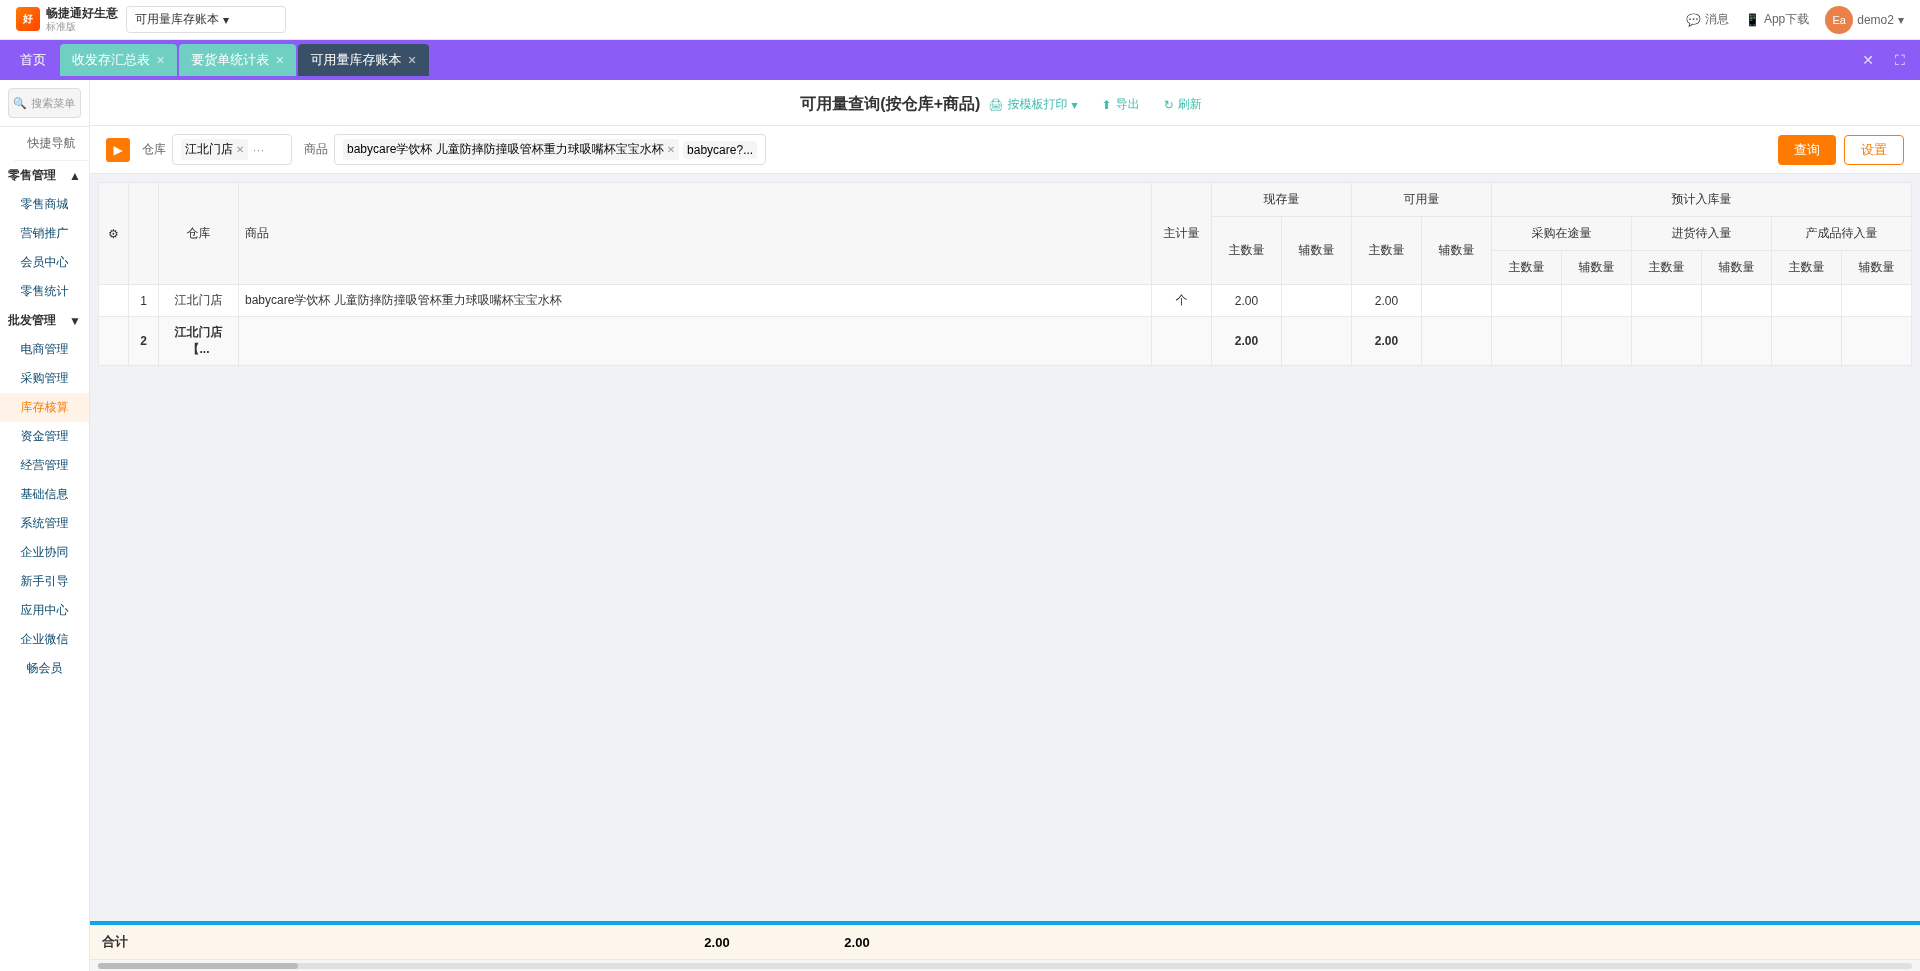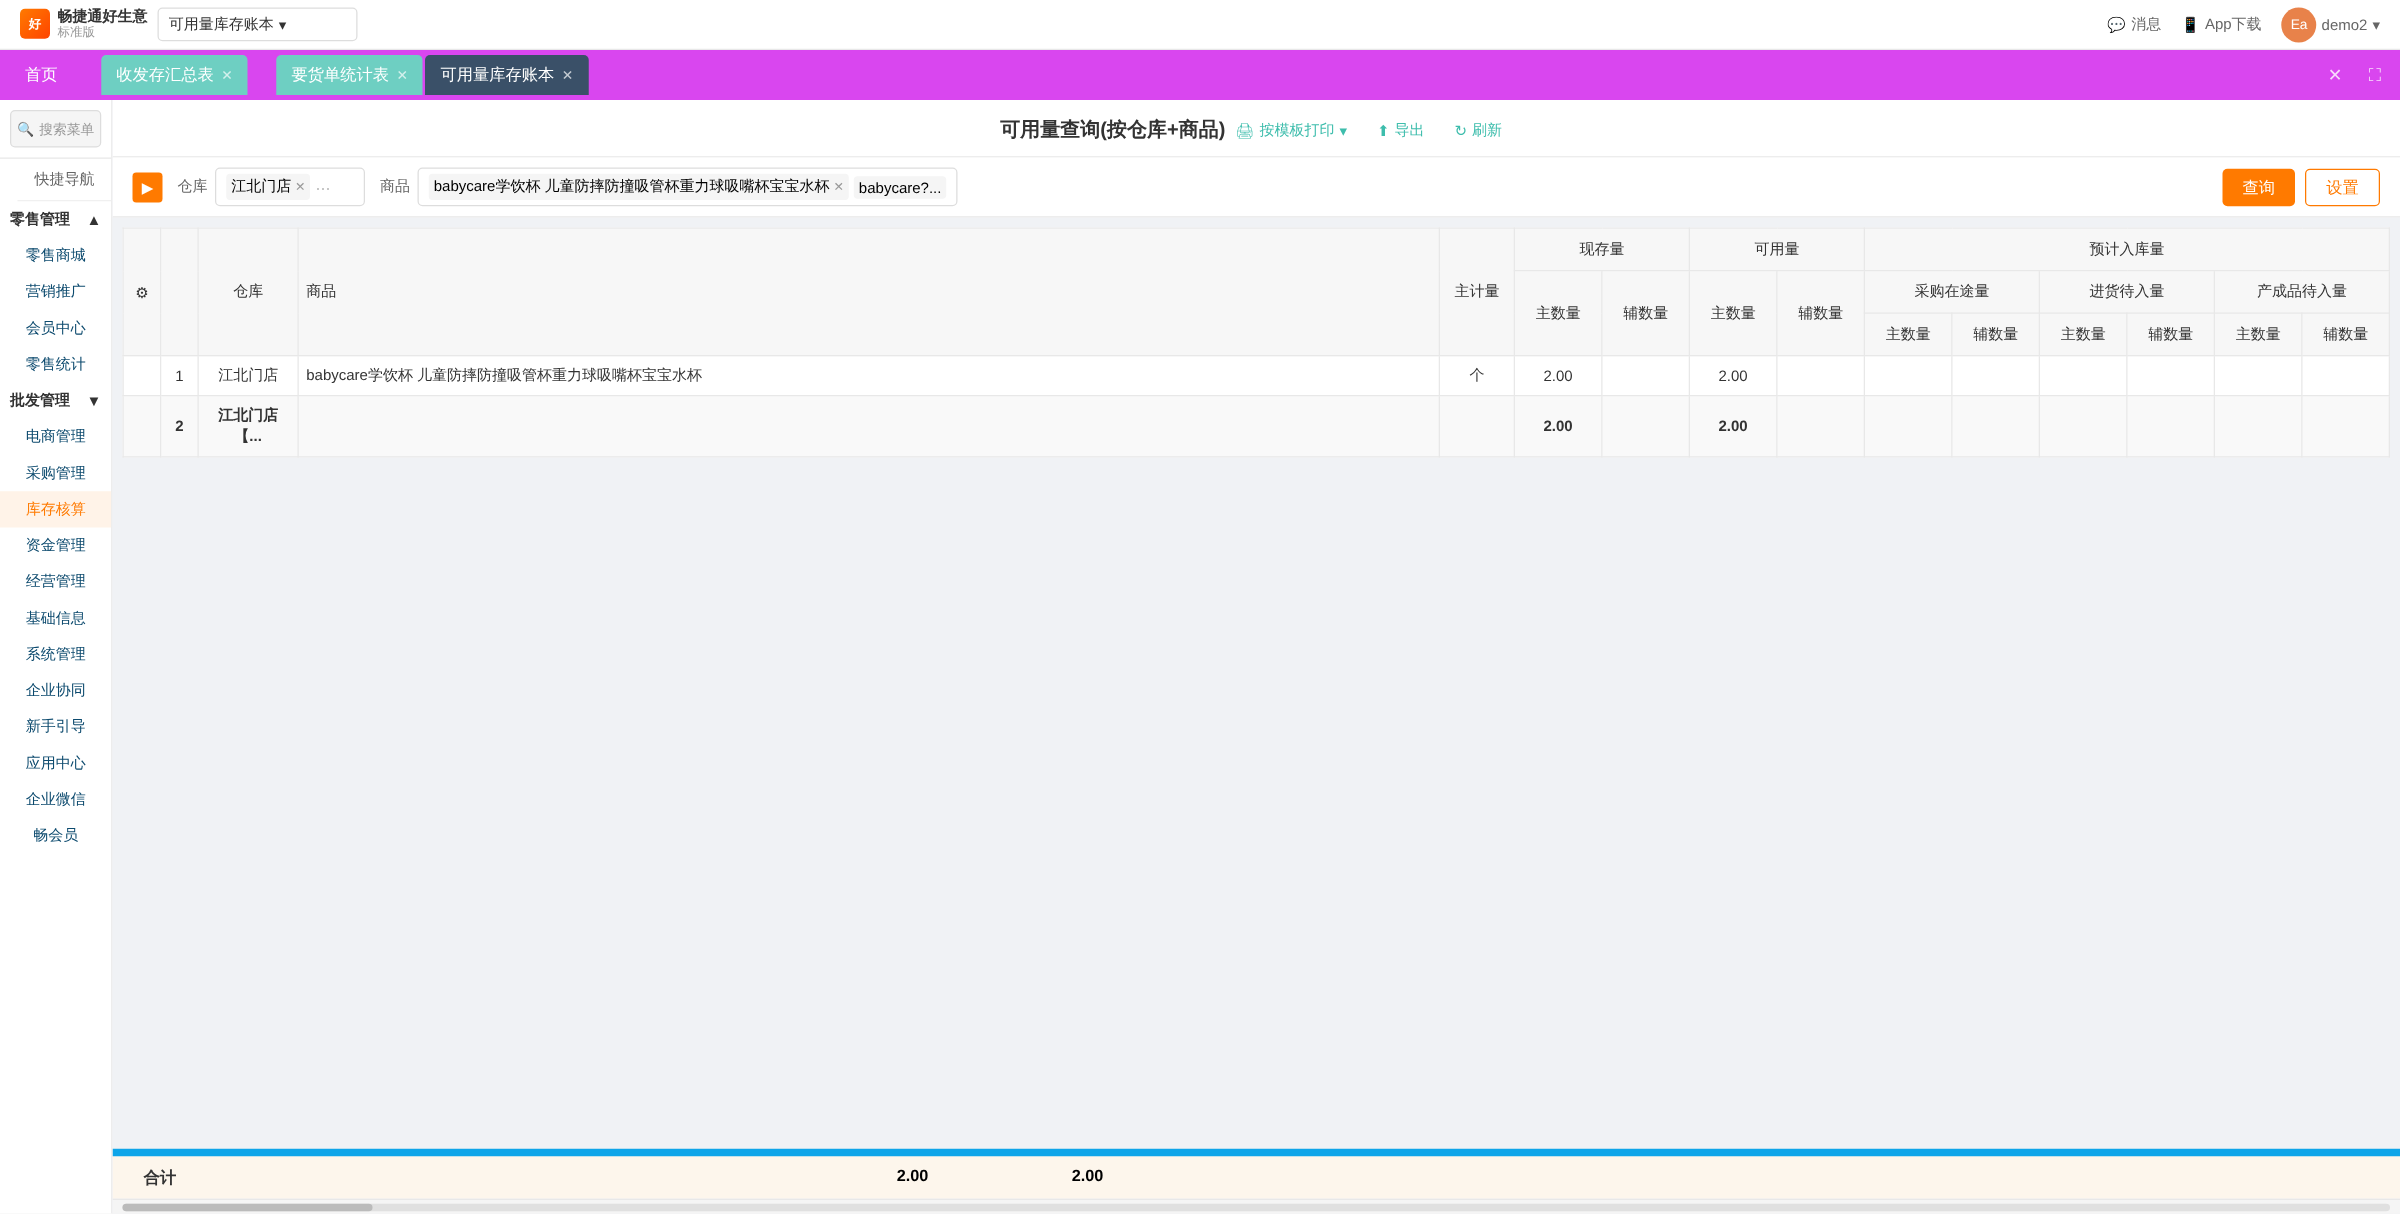--- a/index.html
+++ b/index.html
@@ -11,24 +11,24 @@
     .logo-area { display: flex; align-items: center; gap: 6px; }
     .logo-icon { width: 24px; height: 24px; background: linear-gradient(135deg, #ff7a00, #ff4400); border-radius: 4px; display: flex; align-items: center; justify-content: center; color: white; font-size: 10px; font-weight: bold; }
     .logo-text { font-size: 11px; color: #666; line-height: 1.2; }
     .logo-text div:first-child { color: #333; font-weight: bold; font-size: 12px; }
     .org-selector { display: flex; align-items: center; gap: 4px; padding: 4px 8px; border: 1px solid #ddd; border-radius: 4px; cursor: pointer; font-size: 12px; color: #333; min-width: 160px; }
     .top-bar-right { display: flex; align-items: center; gap: 16px; }
     .top-right-item { display: flex; align-items: center; gap: 4px; font-size: 12px; color: #666; cursor: pointer; }
     .avatar { width: 28px; height: 28px; background: #ff7a00; border-radius: 50%; display: flex; align-items: center; justify-content: center; color: white; font-size: 11px; overflow: hidden; }
 
     
-    .nav-tabs { height: 40px; background: #d946ef; display: flex; align-items: center; padding: 0 8px; flex-shrink: 0; gap: 2px; }
+    .nav-tabs { height: 40px; background: #8b5cf6; display: flex; align-items: center; padding: 0 8px; flex-shrink: 0; gap: 2px; }
     .nav-tab { height: 32px; padding: 0 12px; border-radius: 4px 4px 0 0; display: flex; align-items: center; gap: 6px; cursor: pointer; font-size: 13px; white-space: nowrap; }
     .nav-tab.home { background: transparent; color: white; }
-    .nav-tab.normal { background: #6ecfc2; color: white; margin-left: 21px; }
+    .nav-tab.normal { background: #6ecfc2; color: white; }
     .nav-tab.active { background: #3a5068; color: white; }
     .nav-tab .close-x { font-size: 11px; opacity: 0.7; cursor: pointer; }
     .nav-spacer { flex: 1; }
     .nav-icons { display: flex; align-items: center; gap: 8px; color: white; }
     .nav-icon-btn { width: 24px; height: 24px; display: flex; align-items: center; justify-content: center; cursor: pointer; opacity: 0.8; font-size: 14px; }
 
     
     .main-layout { display: flex; flex: 1; overflow: hidden; }
 
     
@@ -71,21 +71,21 @@
     .data-table .group-row td { background: #f9f9f9; font-weight: bold; }
     .th-group { border-bottom: none; }
     .col-settings { width: 30px; }
     .col-no { width: 30px; }
     .col-warehouse { width: 80px; }
     .col-product { min-width: 200px; text-align: left !important; }
     .col-unit { width: 60px; }
     .col-num { width: 70px; }
 
     
-    .table-footer { background: #fdf6ec; padding: 8px 25px; border-top: 6px solid #0ea5e9; flex-shrink: 0; display: flex; align-items: flex-start; }
+    .table-footer { background: #fdf6ec; padding: 8px 12px; border-top: 4px solid #0ea5e9; flex-shrink: 0; display: flex; align-items: center; }
     .footer-label { font-size: 13px; color: #333; font-weight: bold; margin-right: 20px; }
 
     
     .table-container::-webkit-scrollbar { height: 6px; width: 6px; }
     .table-container::-webkit-scrollbar-track { background: #f1f1f1; }
     .table-container::-webkit-scrollbar-thumb { background: #ccc; border-radius: 3px; }
 
     
     .bottom-scroll { height: 12px; background: #f5f5f5; border-top: 1px solid #e8e8e8; flex-shrink: 0; display: flex; align-items: center; padding: 0 8px; }
     .scroll-track { flex: 1; height: 6px; background: #e0e0e0; border-radius: 3px; position: relative; }

